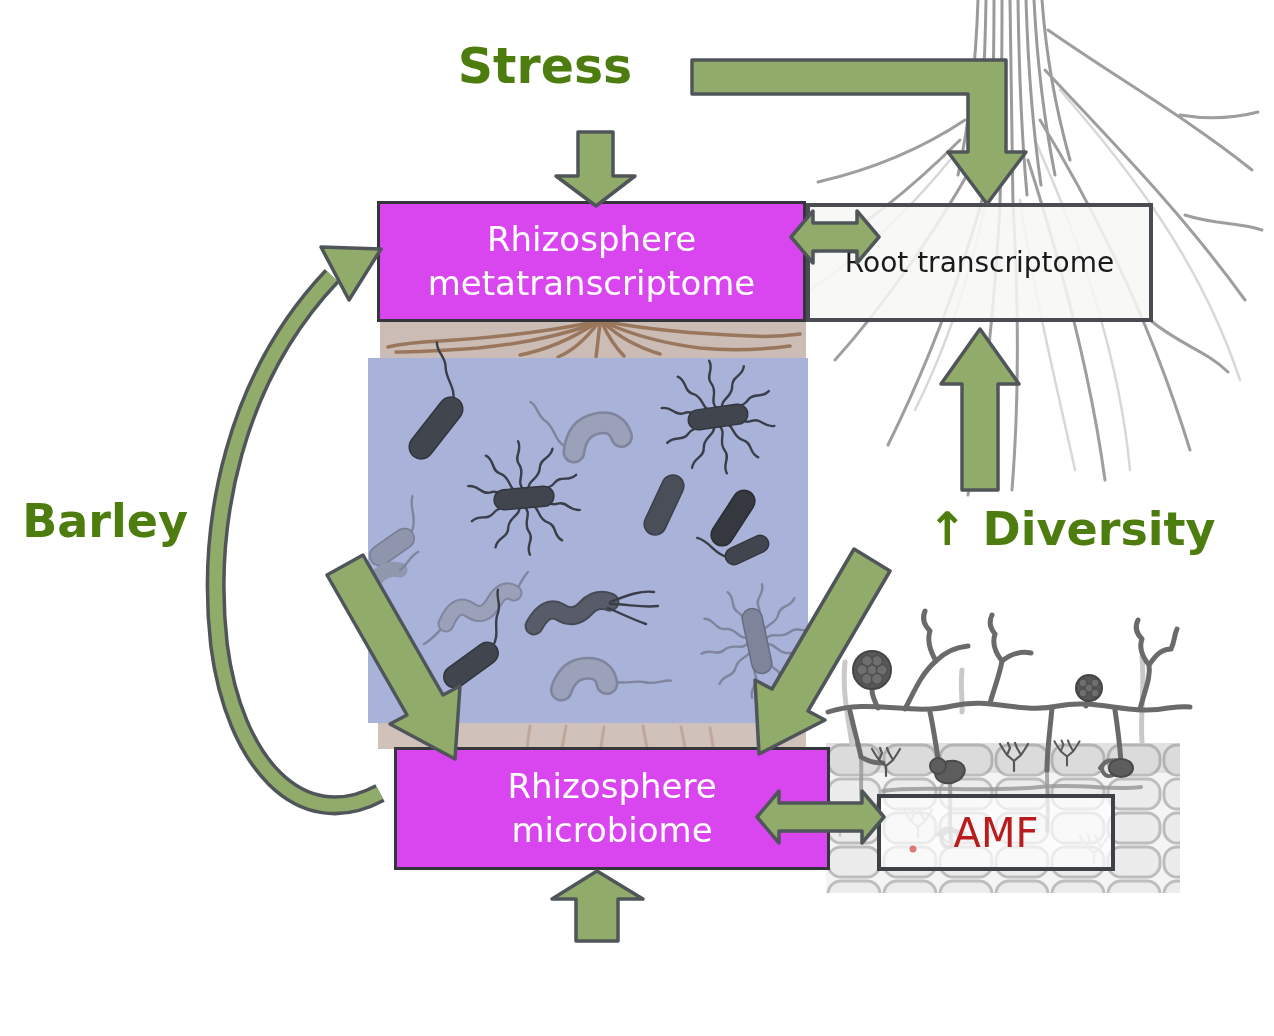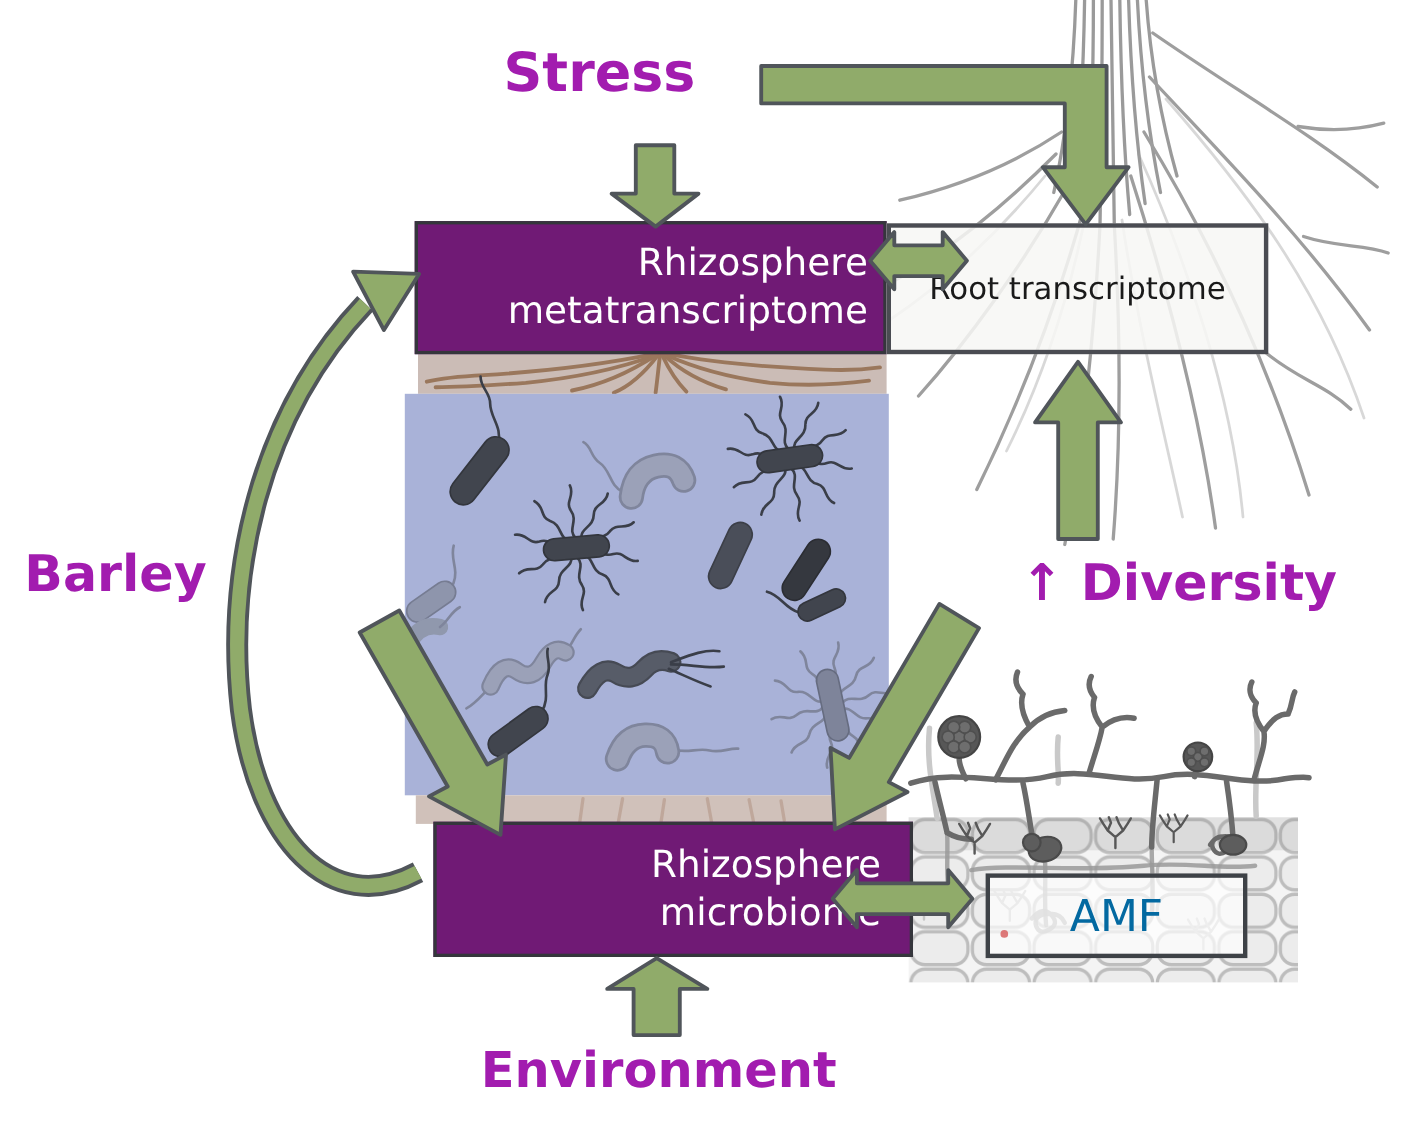--- a/index.html
+++ b/index.html
@@ -10,38 +10,38 @@
   .layer{position:absolute;left:0;top:0;pointer-events:none;}
   #illo{z-index:1}
   #arrows{z-index:3}
 
   
   .node{
     position:absolute;z-index:2;display:flex;align-items:center;justify-content:center;
     text-align:center;box-sizing:border-box;
   }
   .node-dark{
-    background:#701a75;border:3px solid #35363C;color:#FFFFFF;
-    font-size:34px;line-height:1.28;text-align:right;
+    background:#d946ef;border:3px solid #35363C;color:#FFFFFF;
+    font-size:34px;line-height:1.28;
   }
   #box-meta{left:377px;top:201px;width:429px;height:121px;padding:0 14px;}
   #box-micro{left:394px;top:747px;width:436px;height:123px;padding:0 26px;}
   #box-root{
     left:806px;top:203px;width:347px;height:119px;padding:0 22px;
     background:rgba(247,247,245,.86);border:4px solid #4A4C52;color:#1A1A1A;
     font-size:28px;line-height:1.28;
   }
   #box-amf{
-    left:896px;top:794px;width:238px;height:77px;
-    background:rgba(255,255,255,.70);border:4px solid #3E4247;color:#0369a1;
+    left:877px;top:794px;width:238px;height:77px;
+    background:rgba(255,255,255,.70);border:4px solid #3E4247;color:#b91c1c;
     font-size:40px;
   }
 
   
-  .lbl{position:absolute;z-index:2;font-weight:700;color:#a21caf;}
+  .lbl{position:absolute;z-index:2;font-weight:700;color:#4d7c0f;}
   #lbl-stress{left:420px;top:38px;width:250px;font-size:49px;text-align:center;}
   #lbl-barley{left:15px;top:494px;width:180px;font-size:46px;text-align:center;}
   #lbl-diversity{left:928px;top:502px;width:290px;font-size:46px;}
   #lbl-environment{left:437px;top:946px;width:320px;font-size:45px;text-align:center;}
 
   
   .garrow{fill:#90AB6A;stroke:#50555A;stroke-width:3.5;stroke-linejoin:round;}
   .curve-under{stroke:#50555A;stroke-width:20;fill:none;}
   .curve-over{stroke:#90AB6A;stroke-width:13;fill:none;}
   .root{stroke:#9E9E9E;stroke-width:3;fill:none;stroke-linecap:round;}
@@ -322,21 +322,20 @@
     <span>Rhizosphere microbiome</span>
   </div>
 
   <div class="node" id="box-amf">
     <span>AMF</span>
   </div>
 
   <div class="lbl" id="lbl-stress">Stress</div>
   <div class="lbl" id="lbl-diversity">↑ Diversity</div>
   <div class="lbl" id="lbl-barley">Barley</div>
-  <div class="lbl" id="lbl-environment">Environment</div>
 
   <svg id="arrows" class="layer" width="1274" height="1036" viewBox="0 0 1274 1036">
 
     <polygon class="garrow" points="692,60 1006,60 1006,152 1026,152 987,204 948,152 968,152 968,94 692,94"></polygon>
 
     <polygon class="garrow" points="578,132 613,132 613,176 635,176 596,206 556,176 578,176"></polygon>
 
     <polygon class="garrow" points="791,237 813,211 813,223 857,223 857,211 879,237 857,263 857,251 813,251 813,263"></polygon>
 
     <polygon class="garrow" points="962,490 962,384 941,384 980,329 1019,384 998,384 998,490"></polygon>

